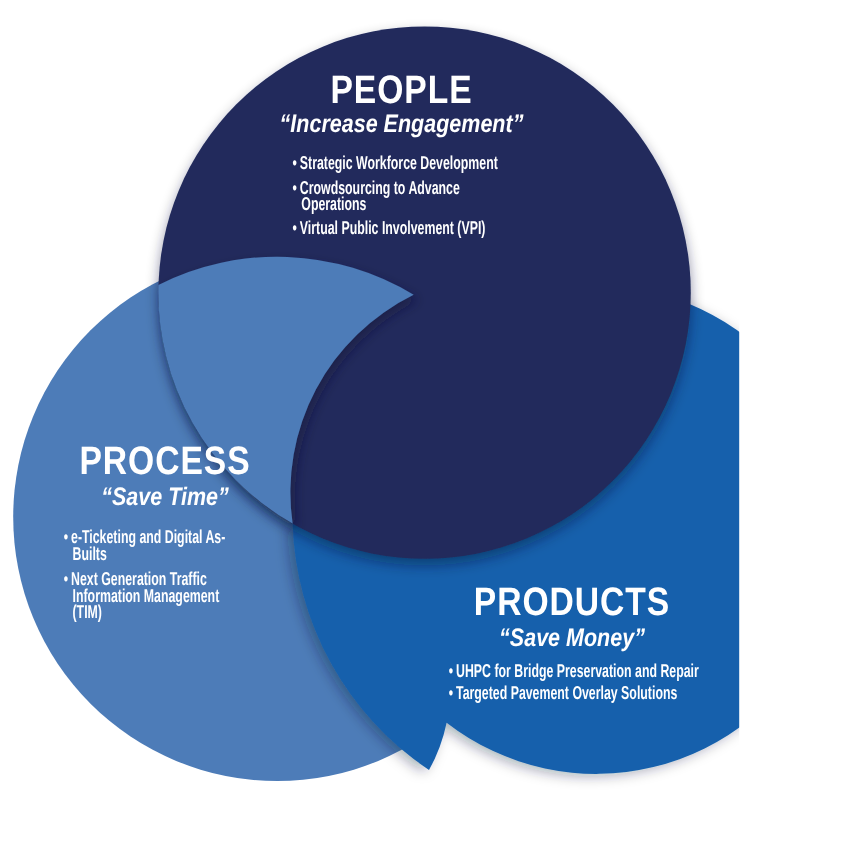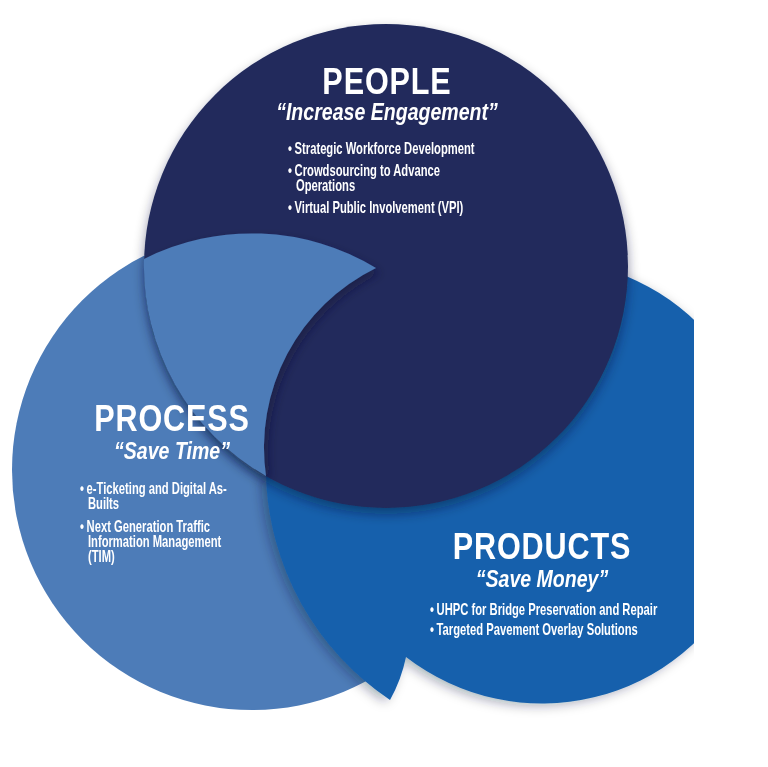--- a/index.html
+++ b/index.html
@@ -7,21 +7,20 @@
     padding: 0;
     background: #ffffff;
     font-family: "Liberation Sans", sans-serif;
   }
   .stage {
     position: relative;
     width: 672px;
     height: 767px;
     background: #ffffff;
     overflow: hidden;
-    padding-left: 22px;
   }
   .venn-svg {
     position: absolute;
     left: 0;
     top: 0;
     width: 768px;
     height: 767px;
     display: block;
   }
   .label-block {

